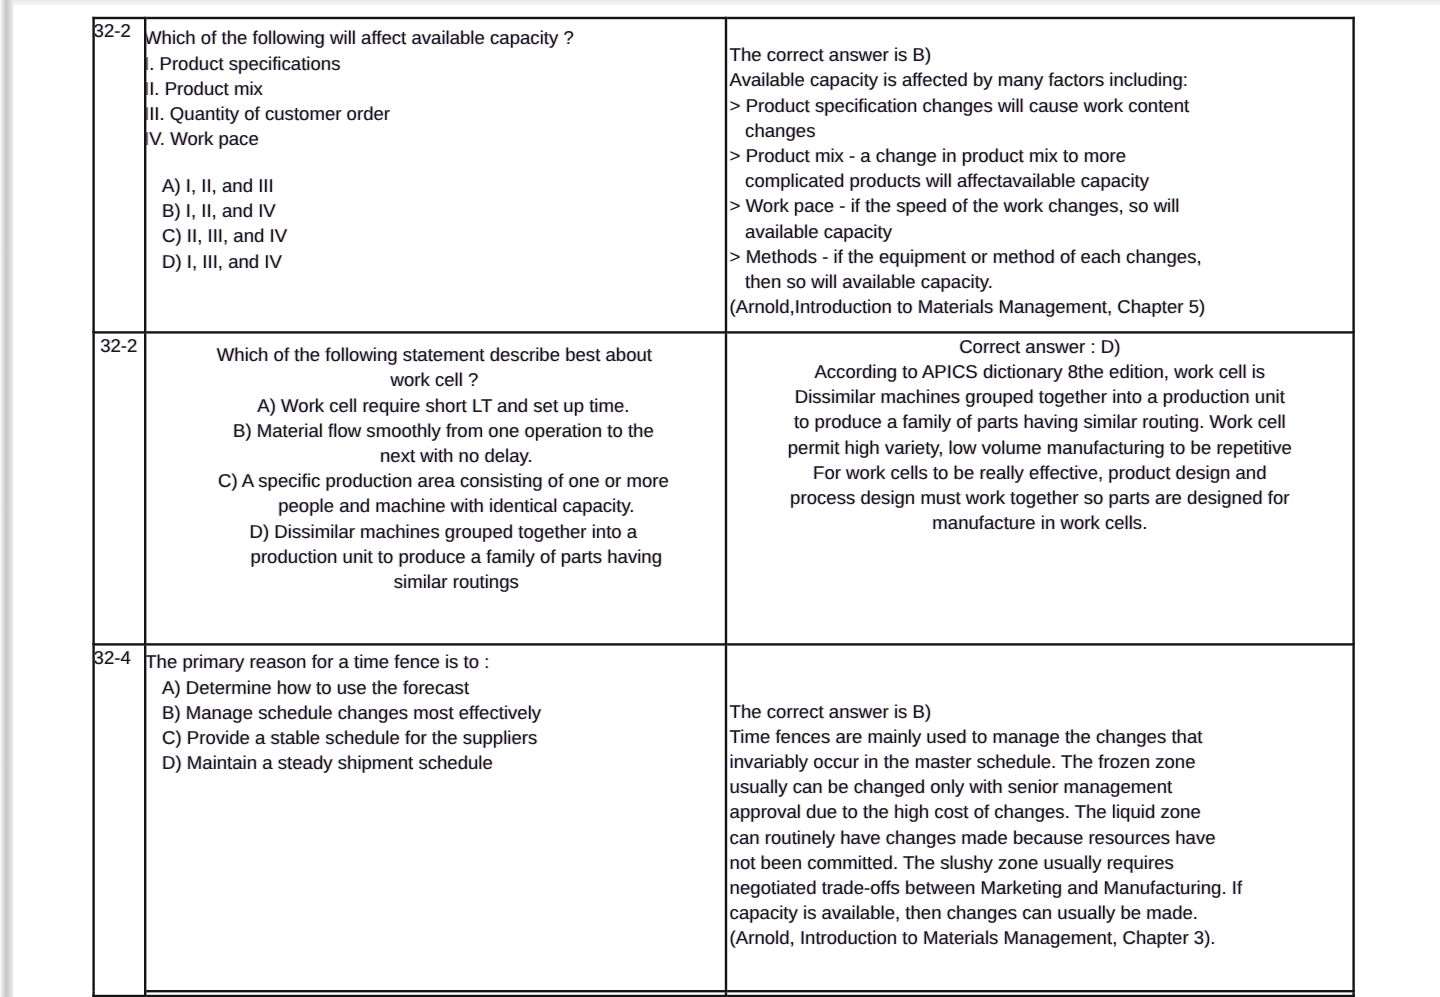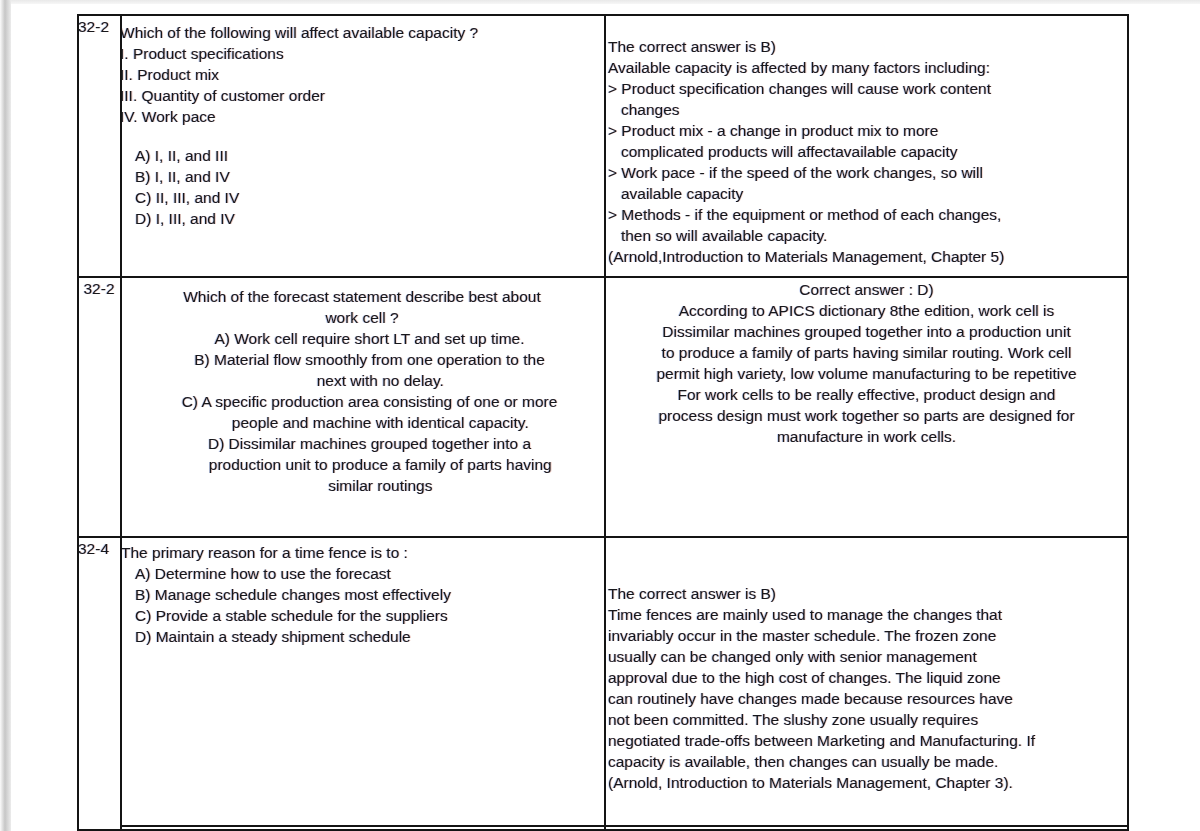--- a/index.html
+++ b/index.html
@@ -113,21 +113,21 @@
    then so will available capacity.
 (Arnold,Introduction to Materials Management, Chapter 5)</div>
       </td>
     </tr>
 
     <tr class="r2">
       <td class="id-cell">
         <div class="txt">32-2</div>
       </td>
       <td class="q-cell">
-        <div class="txt stem">Which of the forecast statement describe best about
+        <div class="txt stem">Which of the following statement describe best about
 work cell ?</div>
         <div class="txt opts">A) Work cell require short LT and set up time.
 B) Material flow smoothly from one operation to the
      next with no delay.
 C) A specific production area consisting of one or more
      people and machine with identical capacity.
 D) Dissimilar machines grouped together into a
      production unit to produce a family of parts having
      similar routings</div>
       </td>

